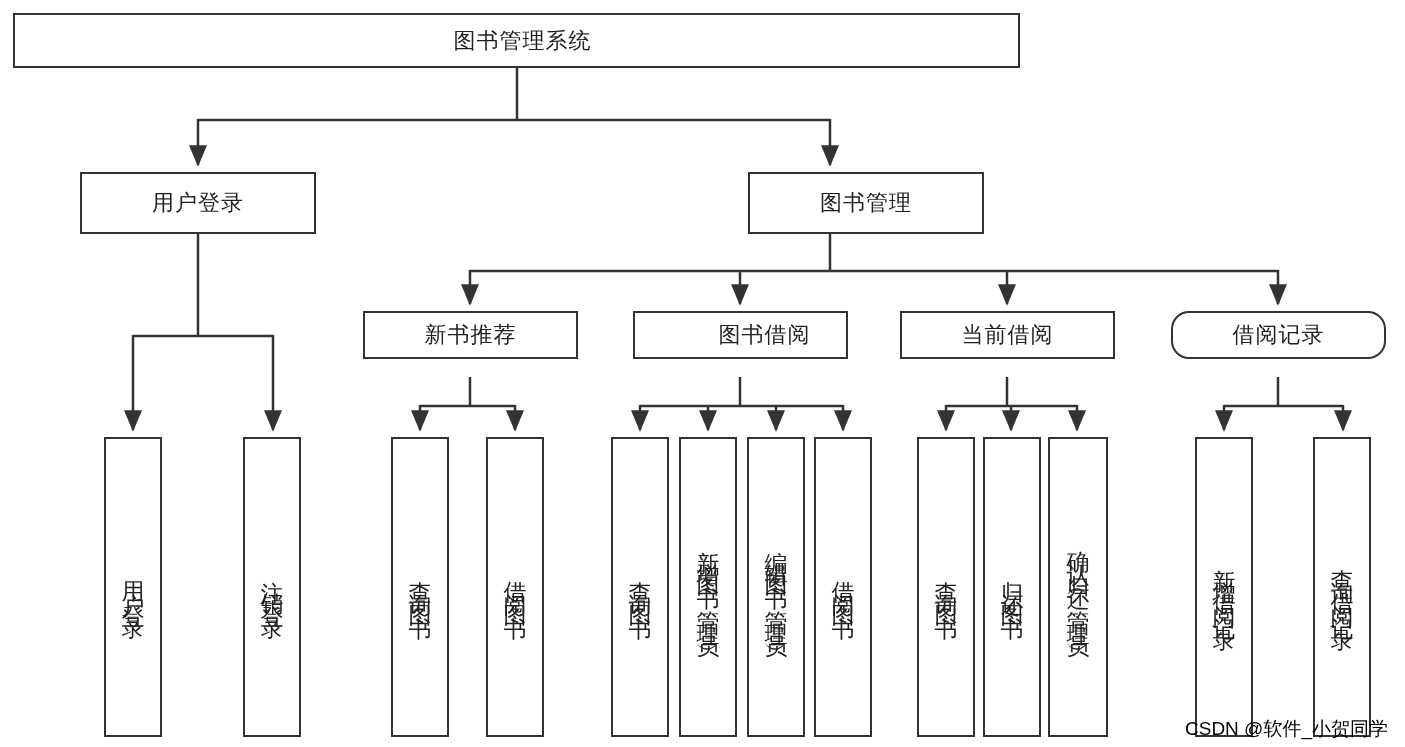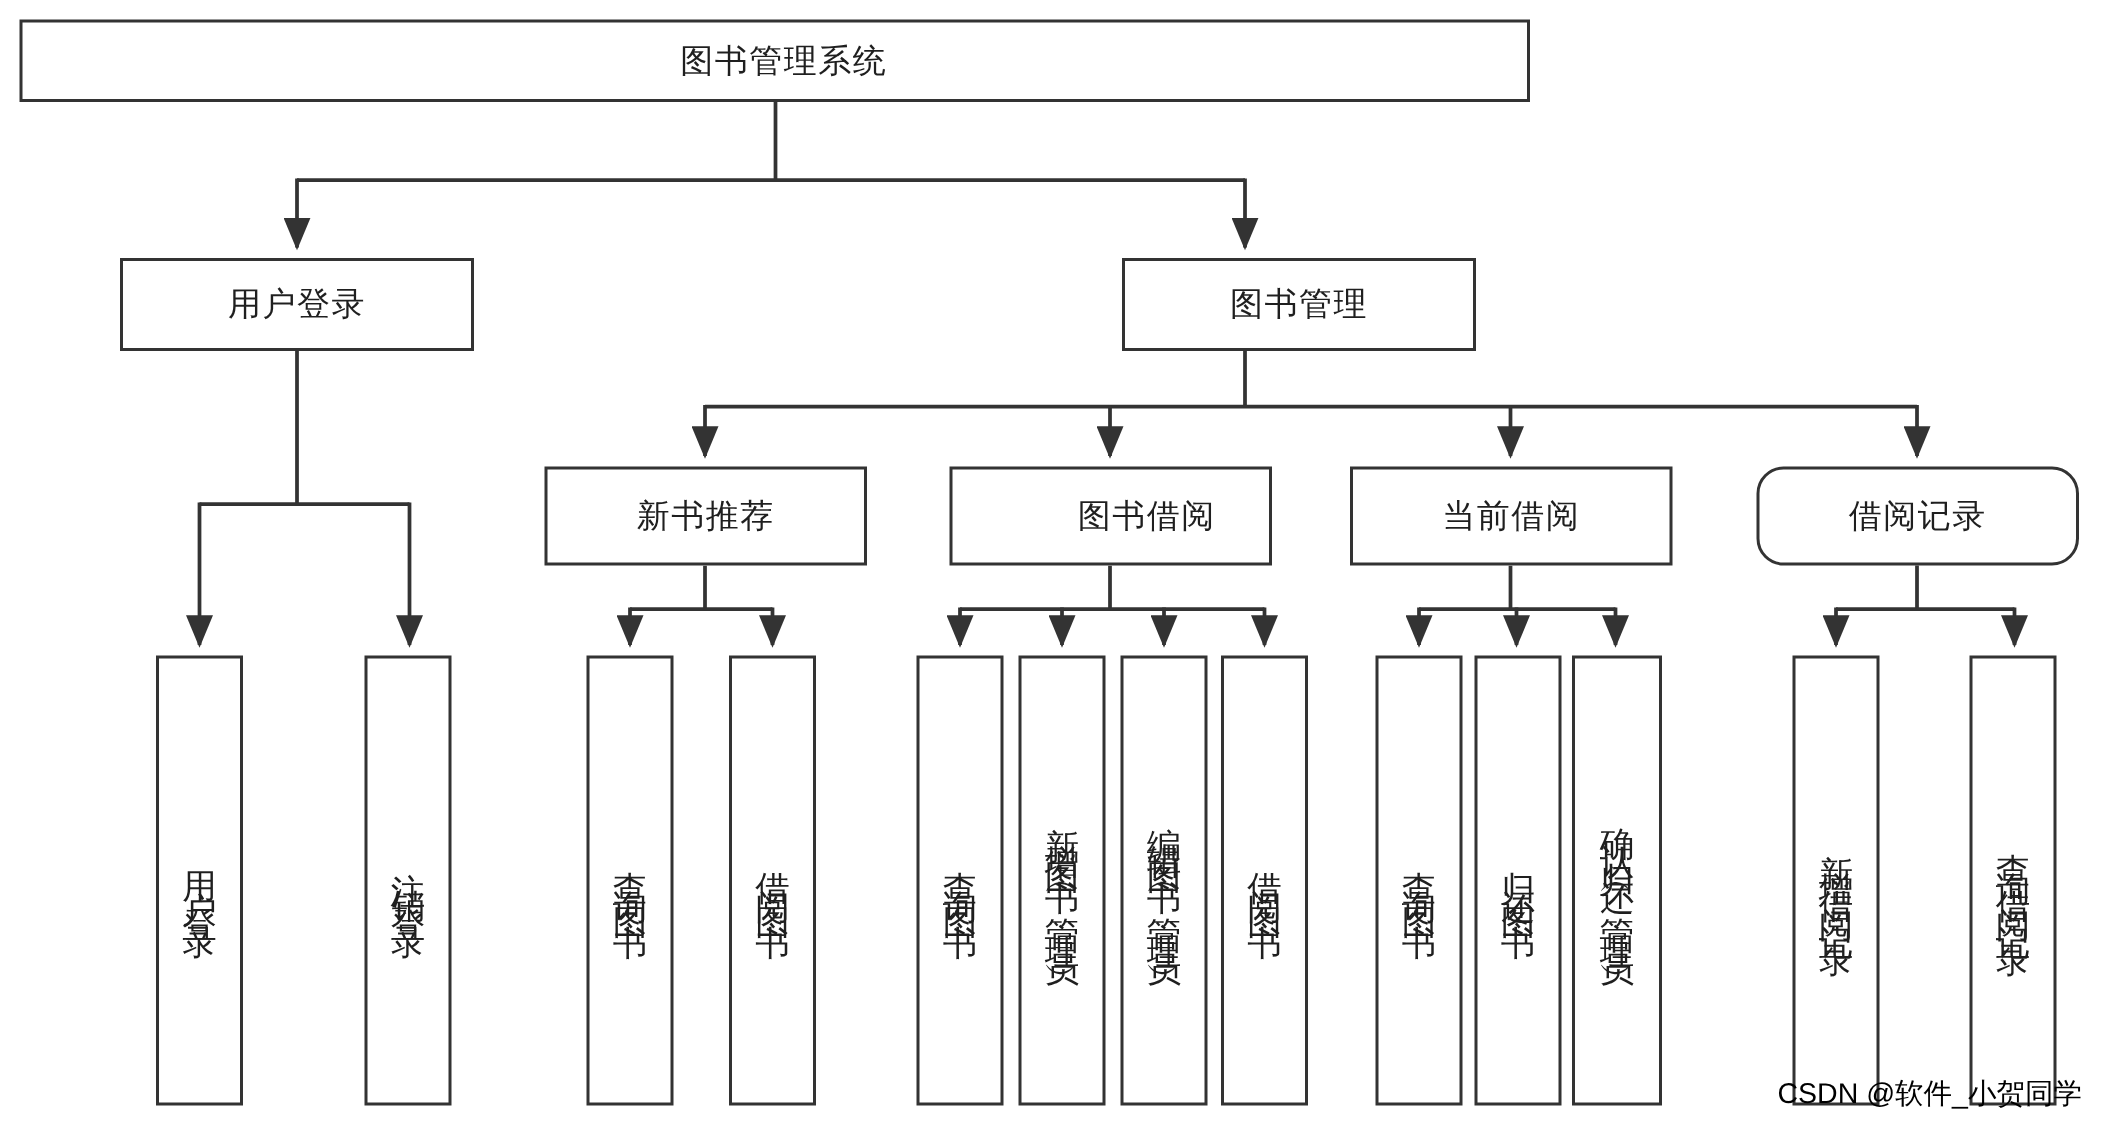--- a/index.html
+++ b/index.html
@@ -18,21 +18,21 @@
     border:2.5px solid #333333;
     display:flex;align-items:center;justify-content:center;
     color:#1f1f1f;
     z-index:2;
   }
   .hlabel{font-size:22px;letter-spacing:1px;white-space:nowrap;}
   .root{left:13px;top:13px;width:1007px;height:55px;padding-left:12px;}
   .lv2{height:62px;width:236px;top:172px;}
   .lv2.a{left:80px;}
   .lv2.b{left:712px;margin-left:36px;}
-  .lv3{top:311px;height:66px;width:215px;text-align:right;}
+  .lv3{top:311px;height:48px;width:215px;text-align:right;}
   .lv3.a{left:363px;}
   .lv3.b{left:633px;padding-left:48px;}
   .lv3.c{left:900px;}
   .lv3.d{left:1171px;border-radius:18px;}
   .leaf{top:437px;height:300px;width:58px;}
   .leaf span{
     writing-mode:vertical-rl;
     text-orientation:mixed;
     font-size:23px;
     letter-spacing:12px;

